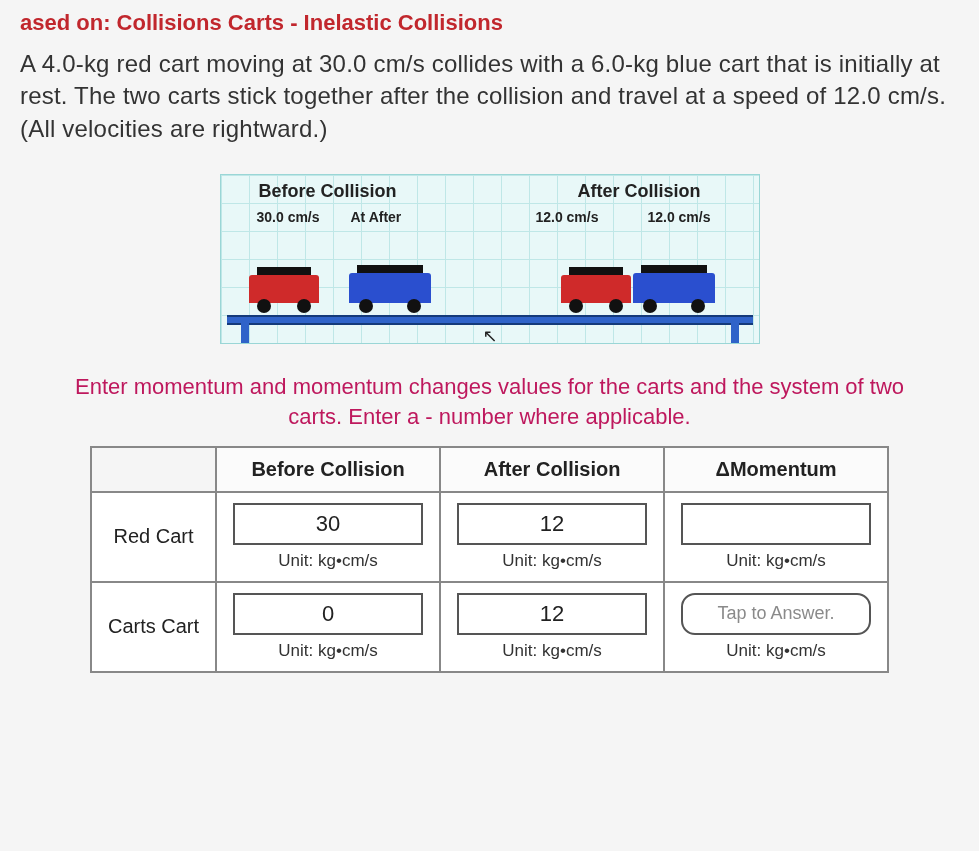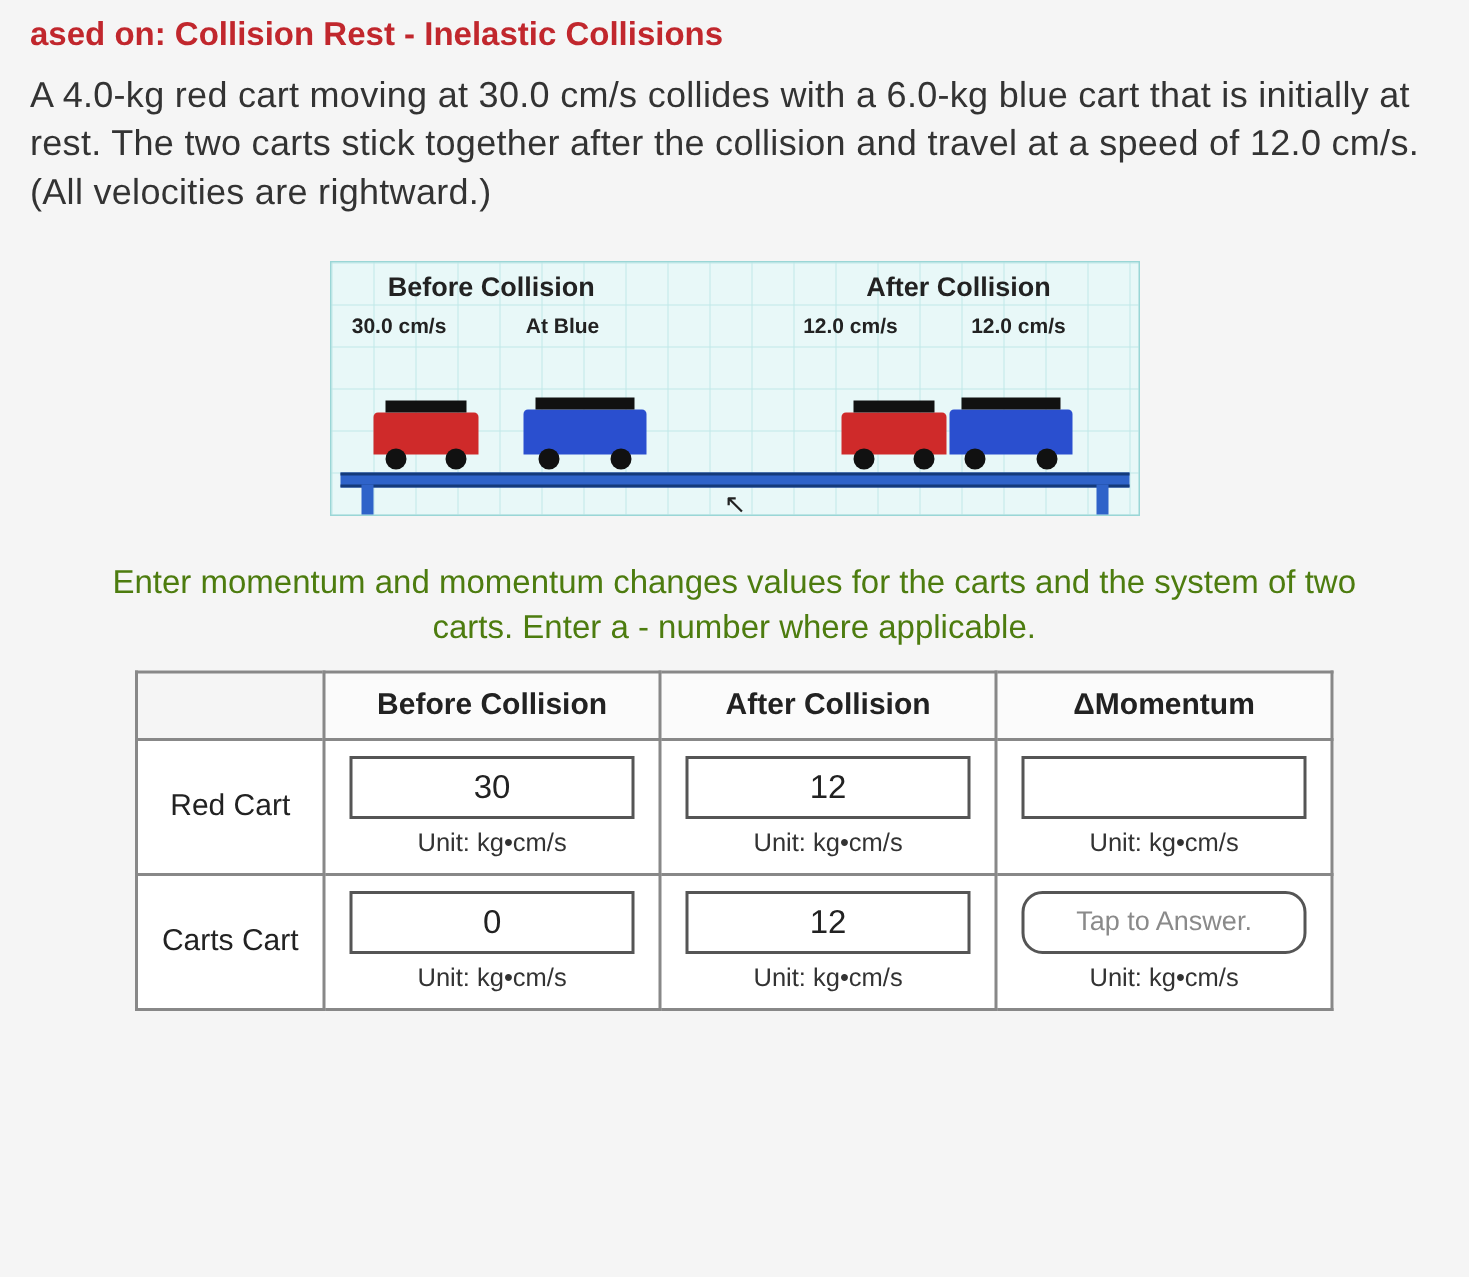--- a/index.html
+++ b/index.html
@@ -40,21 +40,21 @@
   .track { position:absolute; left:6px; right:6px; bottom:18px; height:10px; background:#2f63c9; border-top:2px solid #143a7a; border-bottom:2px solid #143a7a; }
   .leg { position:absolute; bottom:0; width:8px; height:20px; background:#2f63c9; }
   .cart { position:absolute; width:70px; height:28px; border-radius:3px 3px 0 0; }
   .cart::after { content:""; position:absolute; top:-8px; left:8px; right:8px; height:8px; background:#111; }
   .wheel { position:absolute; bottom:-10px; width:14px; height:14px; background:#111; border-radius:50%; }
   .red { background:#cf2a2a; }
   .blue { background:#2a4fcf; }
   .cursor { position:absolute; font-size:18px; color:#222; }
   .instr {
     font-size: 22px;
-    color: #4d7c0f;
+    color: #be185d;
     text-align: center;
     margin: 0 30px 14px 30px;
     line-height: 1.35;
   }
   table.mom {
     border-collapse: collapse;
     margin: 0 auto;
     background: #fff;
     border: 2px solid #888;
   }
@@ -74,31 +74,31 @@
     display:flex; align-items:center; justify-content:center;
     font-size: 22px; color:#222;
   }
   .val-box.placeholder { color:#8a8a8a; font-size:18px;border-radius:14px; }
   .unit { font-size: 17px; color:#333;text-align:center; }
   .blank-corner { border:0 !important; background:#f5f5f5; }
 </style>
 </head>
 <body>
 
-<div class="based-on">ased on: Collision Rest - Inelastic Collisions</div>
+<div class="based-on">ased on: Collisions Carts - Inelastic Collisions</div>
 
 <p class="problem">A 4.0-kg red cart moving at 30.0 cm/s collides with a 6.0-kg blue cart that is initially at rest. The two carts stick together after the collision and travel at a speed of 12.0 cm/s. (All velocities are rightward.)</p>
 
 <div class="diagram-wrap">
   <div class="diagram">
     <span class="diag-heading" style="left:38px; top:6px;">Before Collision</span>
     <span class="diag-heading" style="right:58px; top:6px;">After Collision</span>
 
-    <span class="diag-sub" style="left:14px; top:34px;">30.0 cm/s</span>
-    <span class="diag-sub" style="left:130px; top:34px;">At Blue</span>
+    <span class="diag-sub" style="left:36px; top:34px;">30.0 cm/s</span>
+    <span class="diag-sub" style="left:130px; top:34px;">At After</span>
     <span class="diag-sub" style="right:160px; top:34px;">12.0 cm/s</span>
     <span class="diag-sub" style="right:48px; top:34px;">12.0 cm/s</span>
 
     <div class="track"></div>
     <div class="leg" style="left:20px;"></div>
     <div class="leg" style="right:20px;"></div>
 
     <div class="cart red" style="left:28px; top:100px;">
       <span class="wheel" style="left:8px;"></span>
         <span class="wheel" style="right:8px;"></span>

